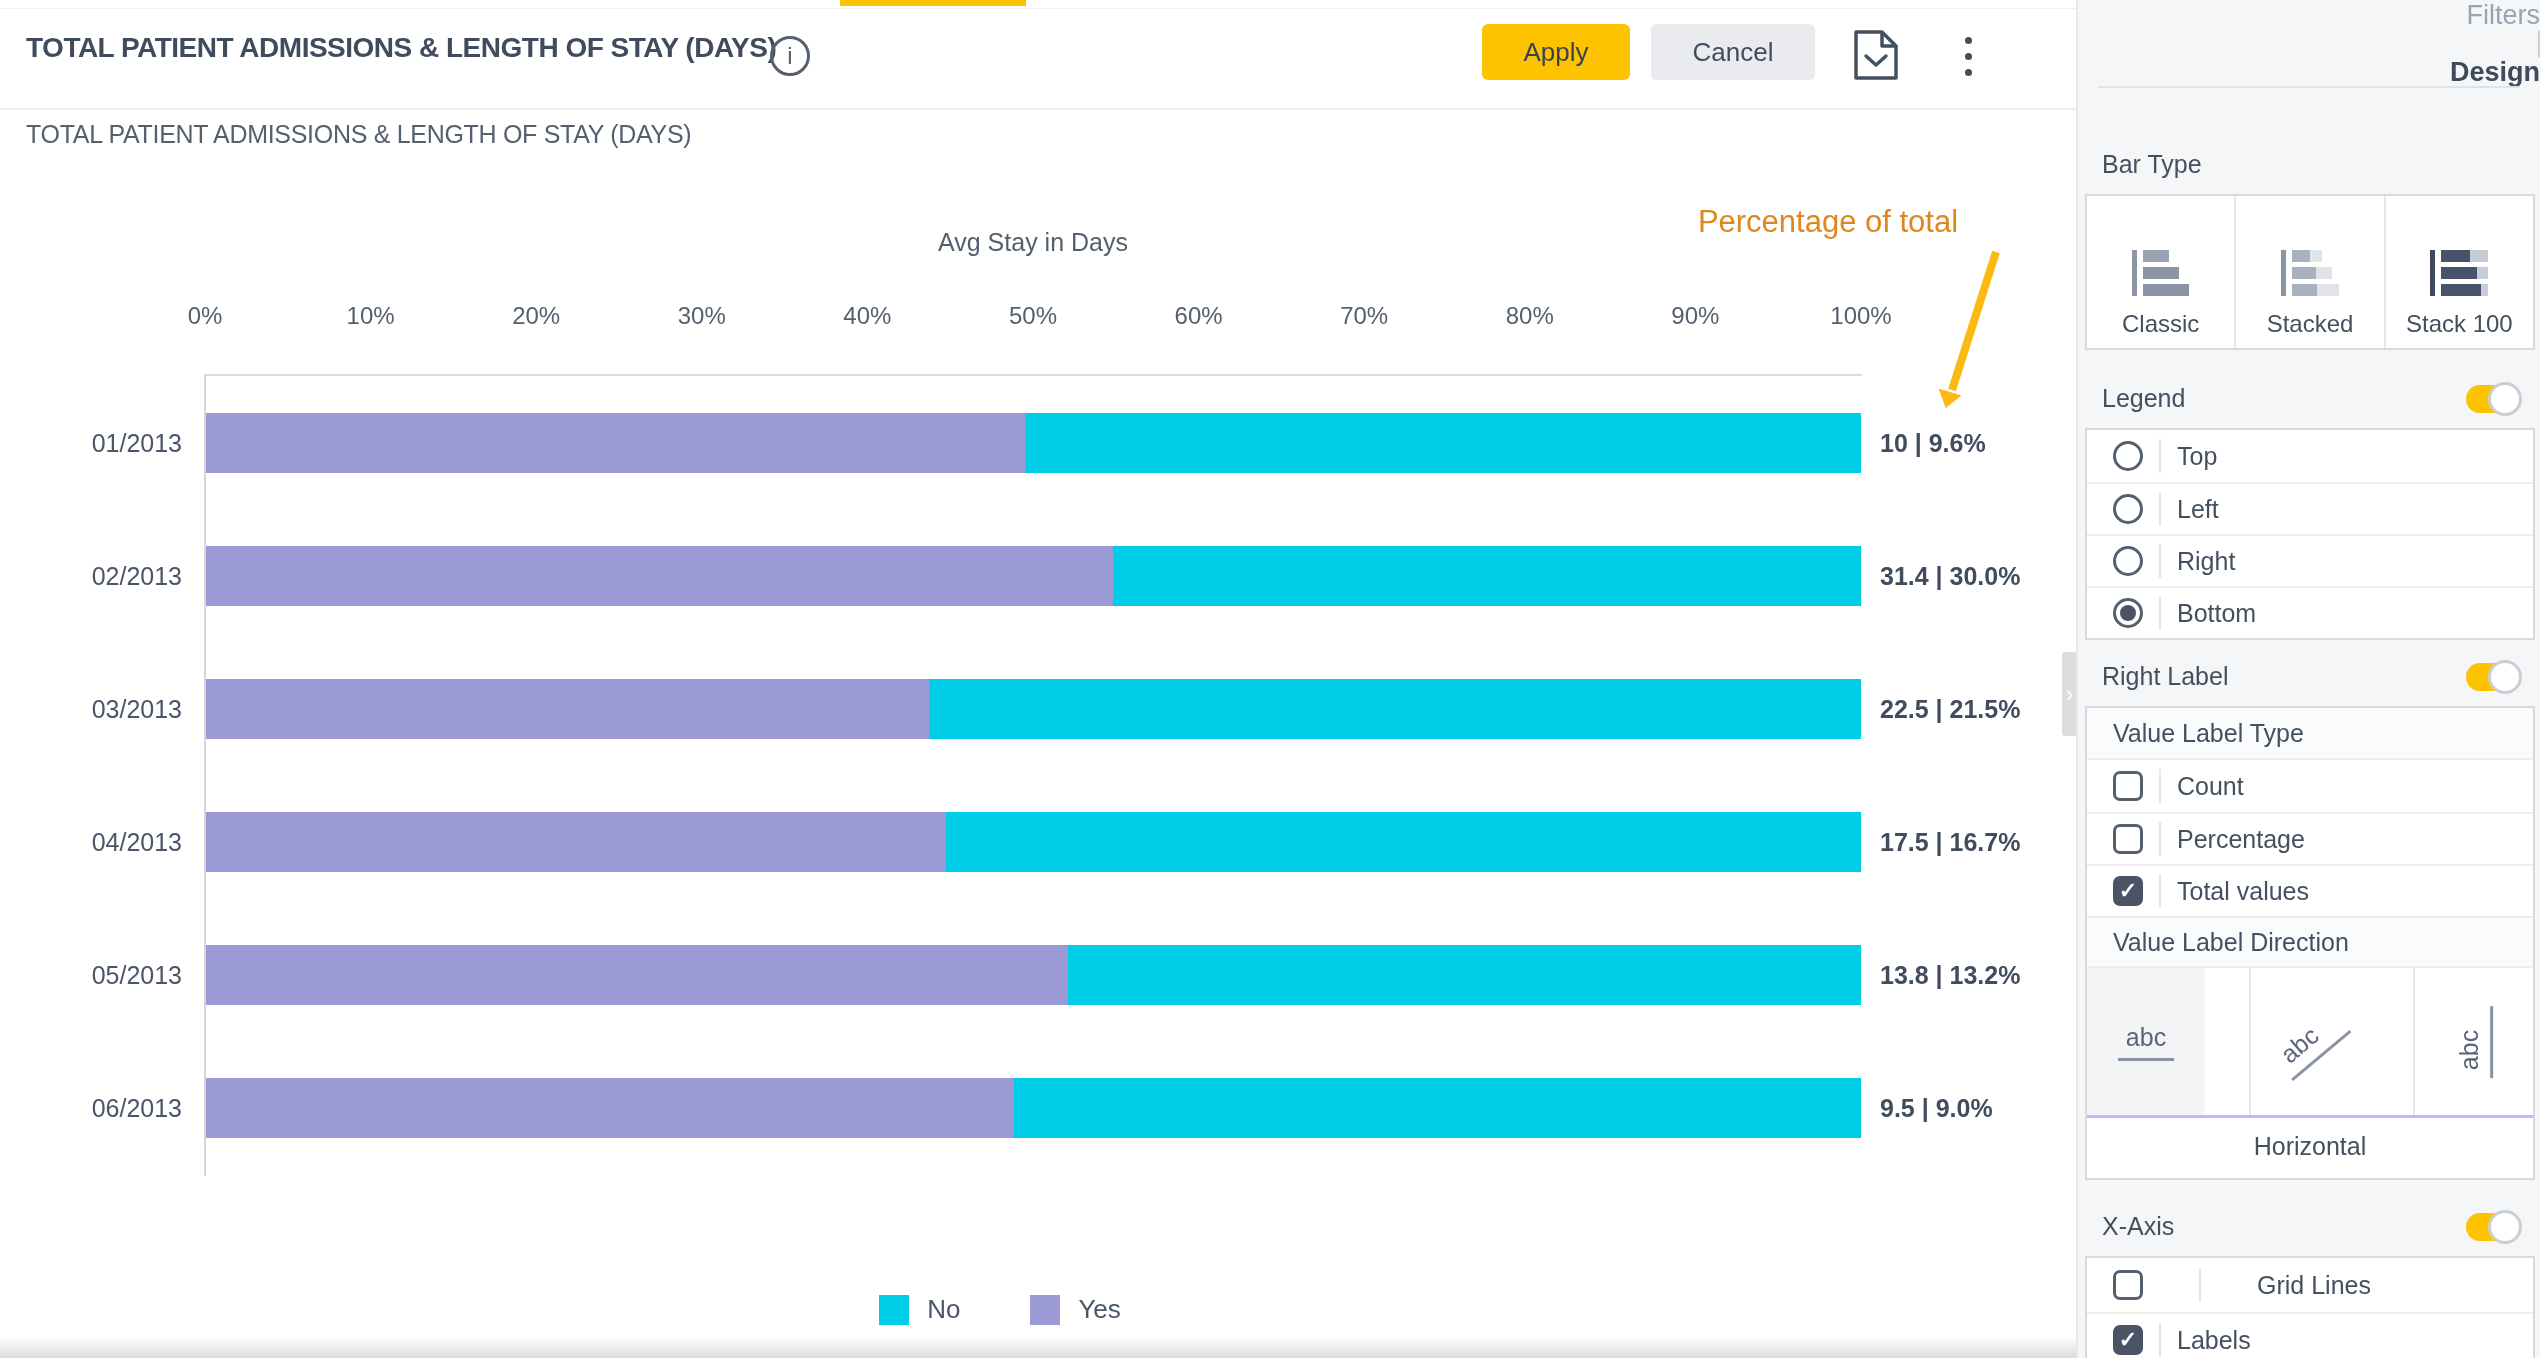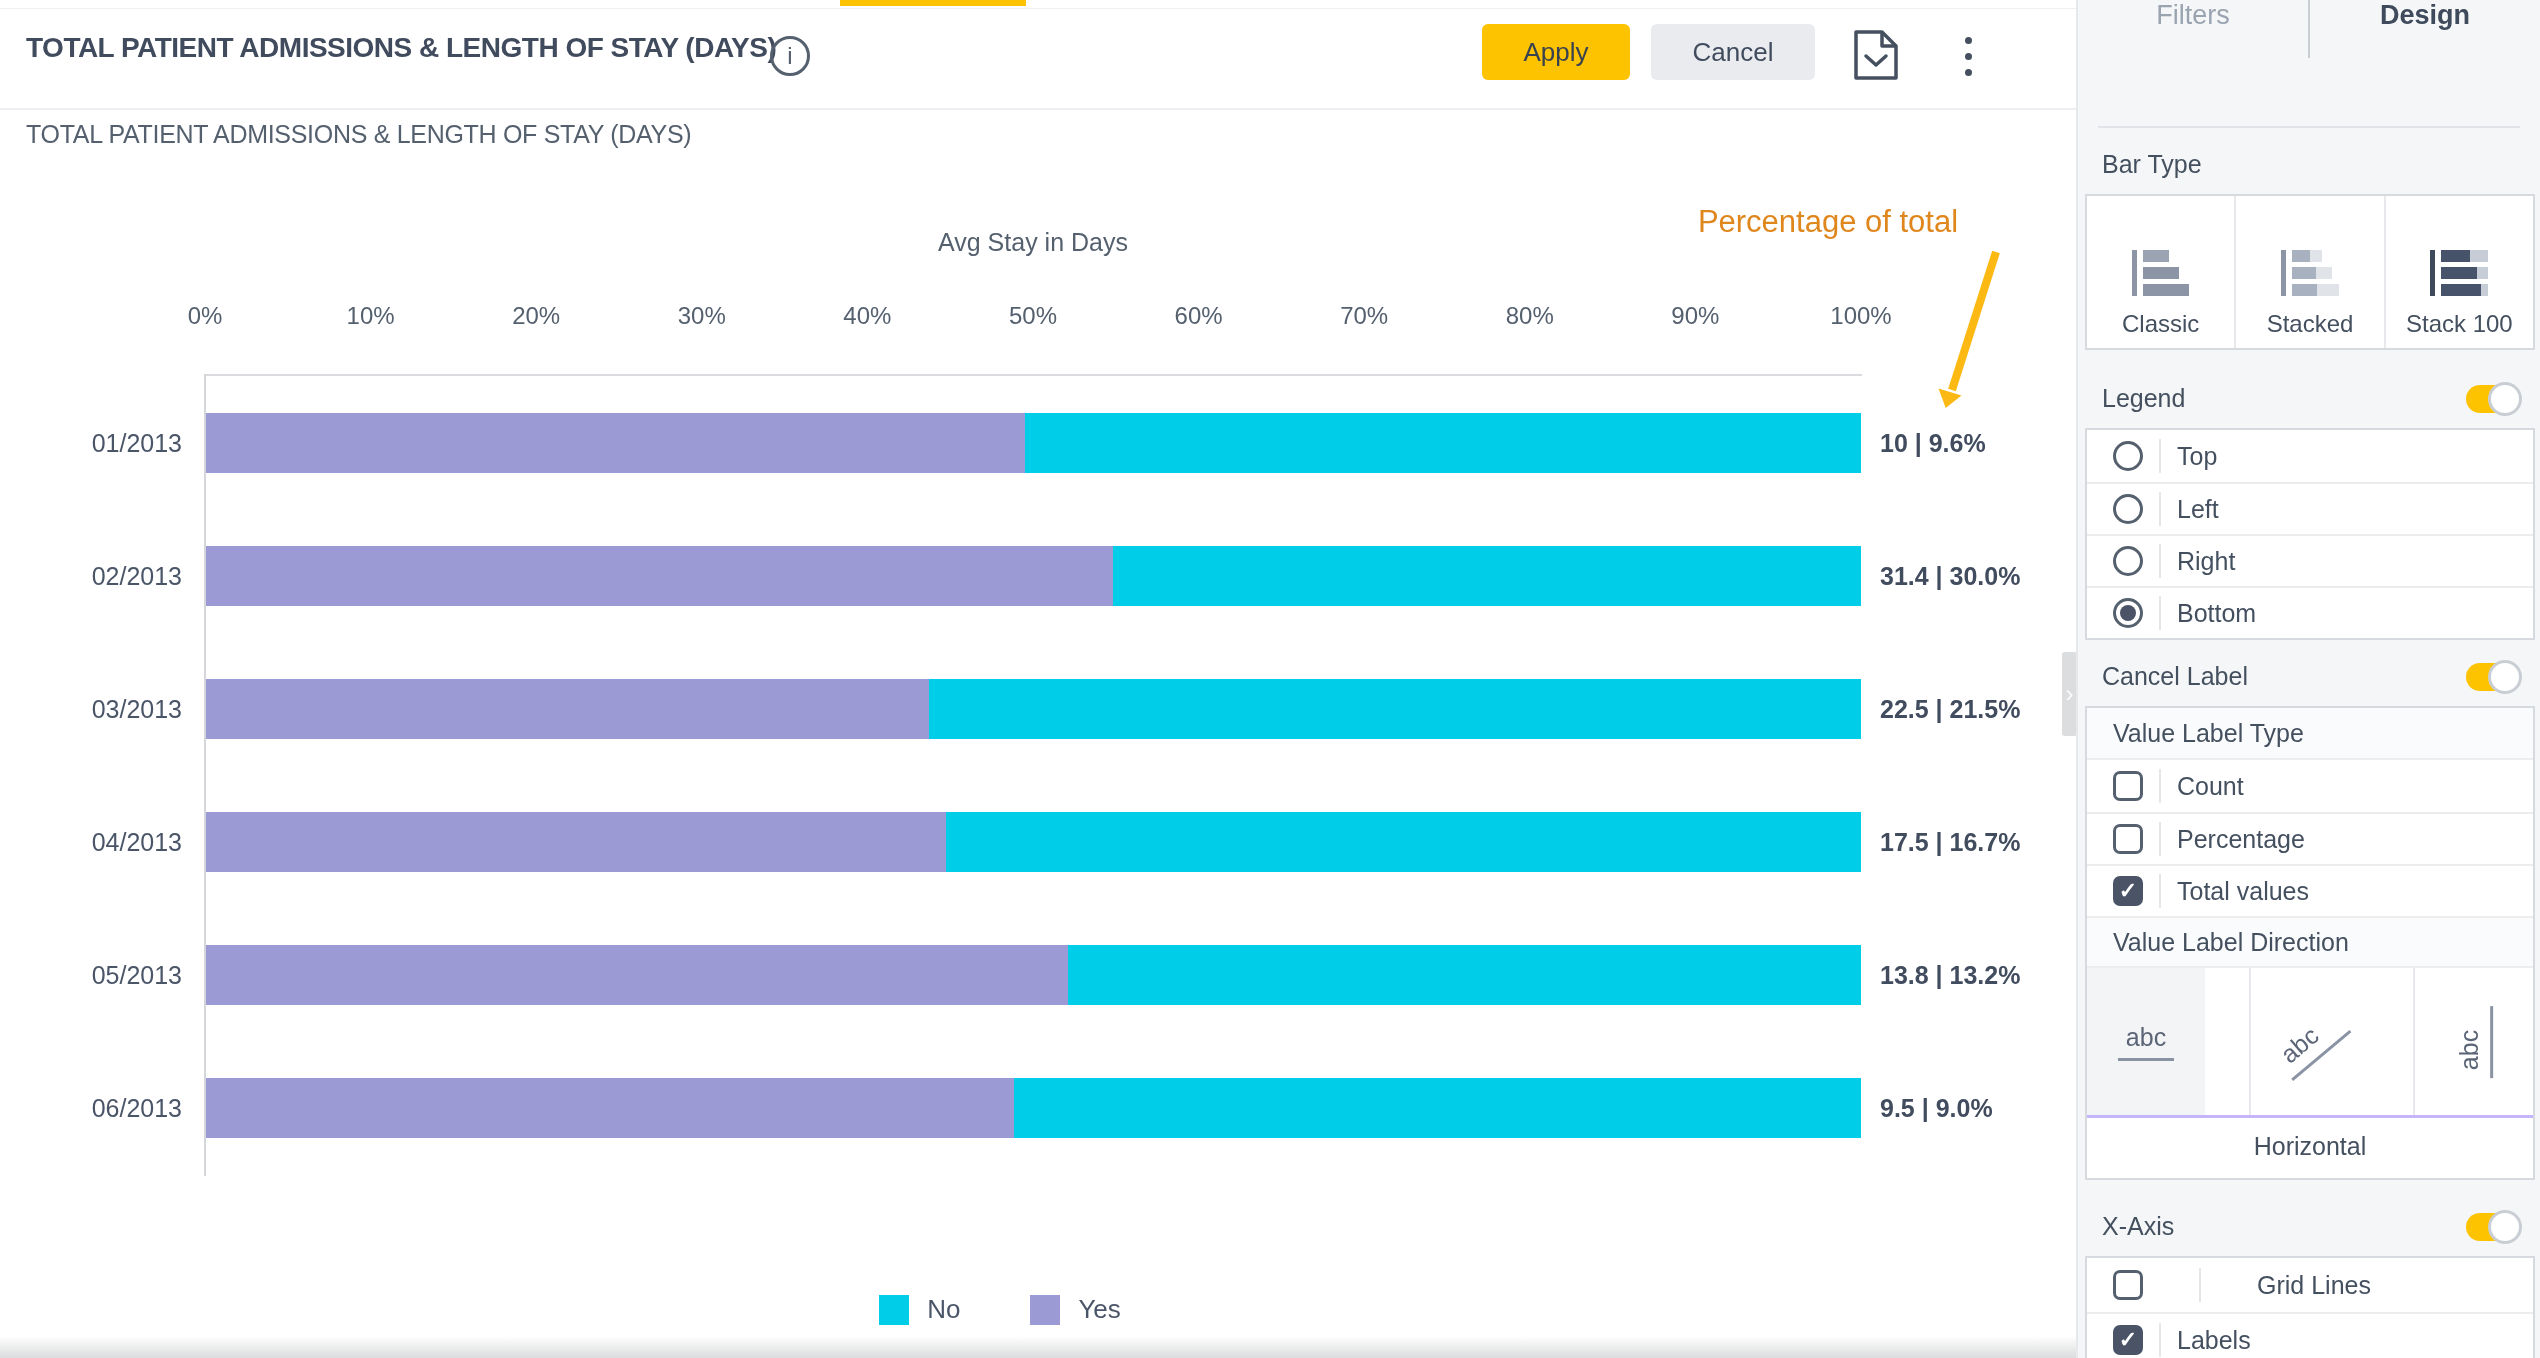--- a/index.html
+++ b/index.html
@@ -49,21 +49,21 @@
   .legend-label { font-size:26px; color:#4a5568; }
   .bottom-fade { position:absolute; left:0; bottom:0; width:2076px; height:22px;
     background:linear-gradient(to bottom, rgba(255,255,255,0), rgba(110,115,120,0.25)); }
   .annotation { position:absolute; left:1650px; top:92px; width:356px; text-align:center;
     font-size:31px; color:#df861d; }
   .arrow-svg { position:absolute; left:0; top:0; width:2076px; height:1246px; pointer-events:none; }
 
   
   .panel { position:absolute; left:2076px; top:0; width:464px; height:1358px; background:#f5f6f7;
     border-left:2px solid #e6e9ec; }
-  .panel-tabs { position:relative; height:128px; display:flex; align-items:flex-start; }
+  .panel-tabs { position:relative; height:88px; display:flex; align-items:flex-end;flex-direction:column; }
   .panel-tabs::after { content:""; position:absolute; left:20px; right:20px; bottom:0; height:2px; background:#e0e4e8; }
   .ptab { flex:1; text-align:center; font-size:27px; cursor:pointer; }
   .ptab.inactive { color:#9aa4b1; }
   .ptab.active { color:#3f4a5d; font-weight:700; }
   .tab-divider { width:2px; height:58px; background:#c9ced5; }
   .section-label-row { position:absolute; left:24px; right:20px; display:flex; align-items:center;
     justify-content:space-between; }
   .section-label { font-size:25px; color:#44505f; }
   .toggle { position:relative; width:54px; height:28px; border-radius:14px; background:#fdc300; cursor:pointer; }
   .toggle .knob { position:absolute; right:-2px; top:-3px; width:34px; height:34px; border-radius:50%;
@@ -301,21 +301,21 @@
       <span class="choice-text">Right</span>
     </div>
     <div class="choice-row">
       <span class="radio checked"></span>
         <span class="vdiv"></span>
       <span class="choice-text">Bottom</span>
     </div>
   </div>
 
   <div class="section-label-row" style="top:662px;">
-    <span class="section-label">Cancel Label</span>
+    <span class="section-label">Right Label</span>
     <div class="toggle">
         <div class="knob"></div>
       </div>
   </div>
   <div class="pbox" style="top:706px; height:474px;">
     <div class="subheader-row">Value Label Type</div>
     <div class="choice-row">
       <span class="checkbox"></span>
         <span class="vdiv"></span>
       <span class="choice-text">Count</span>

